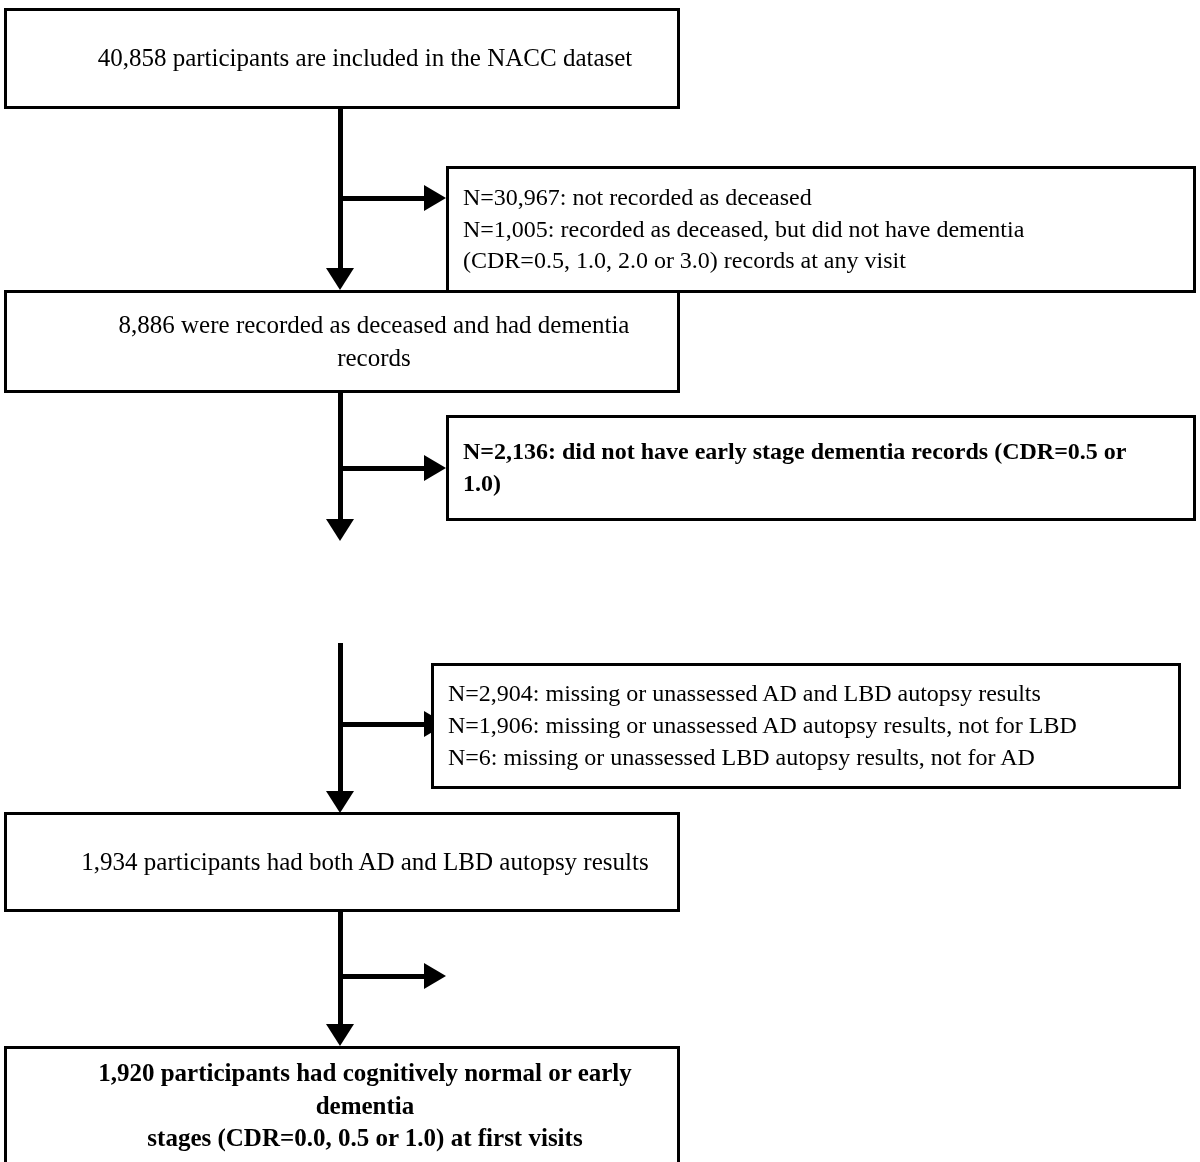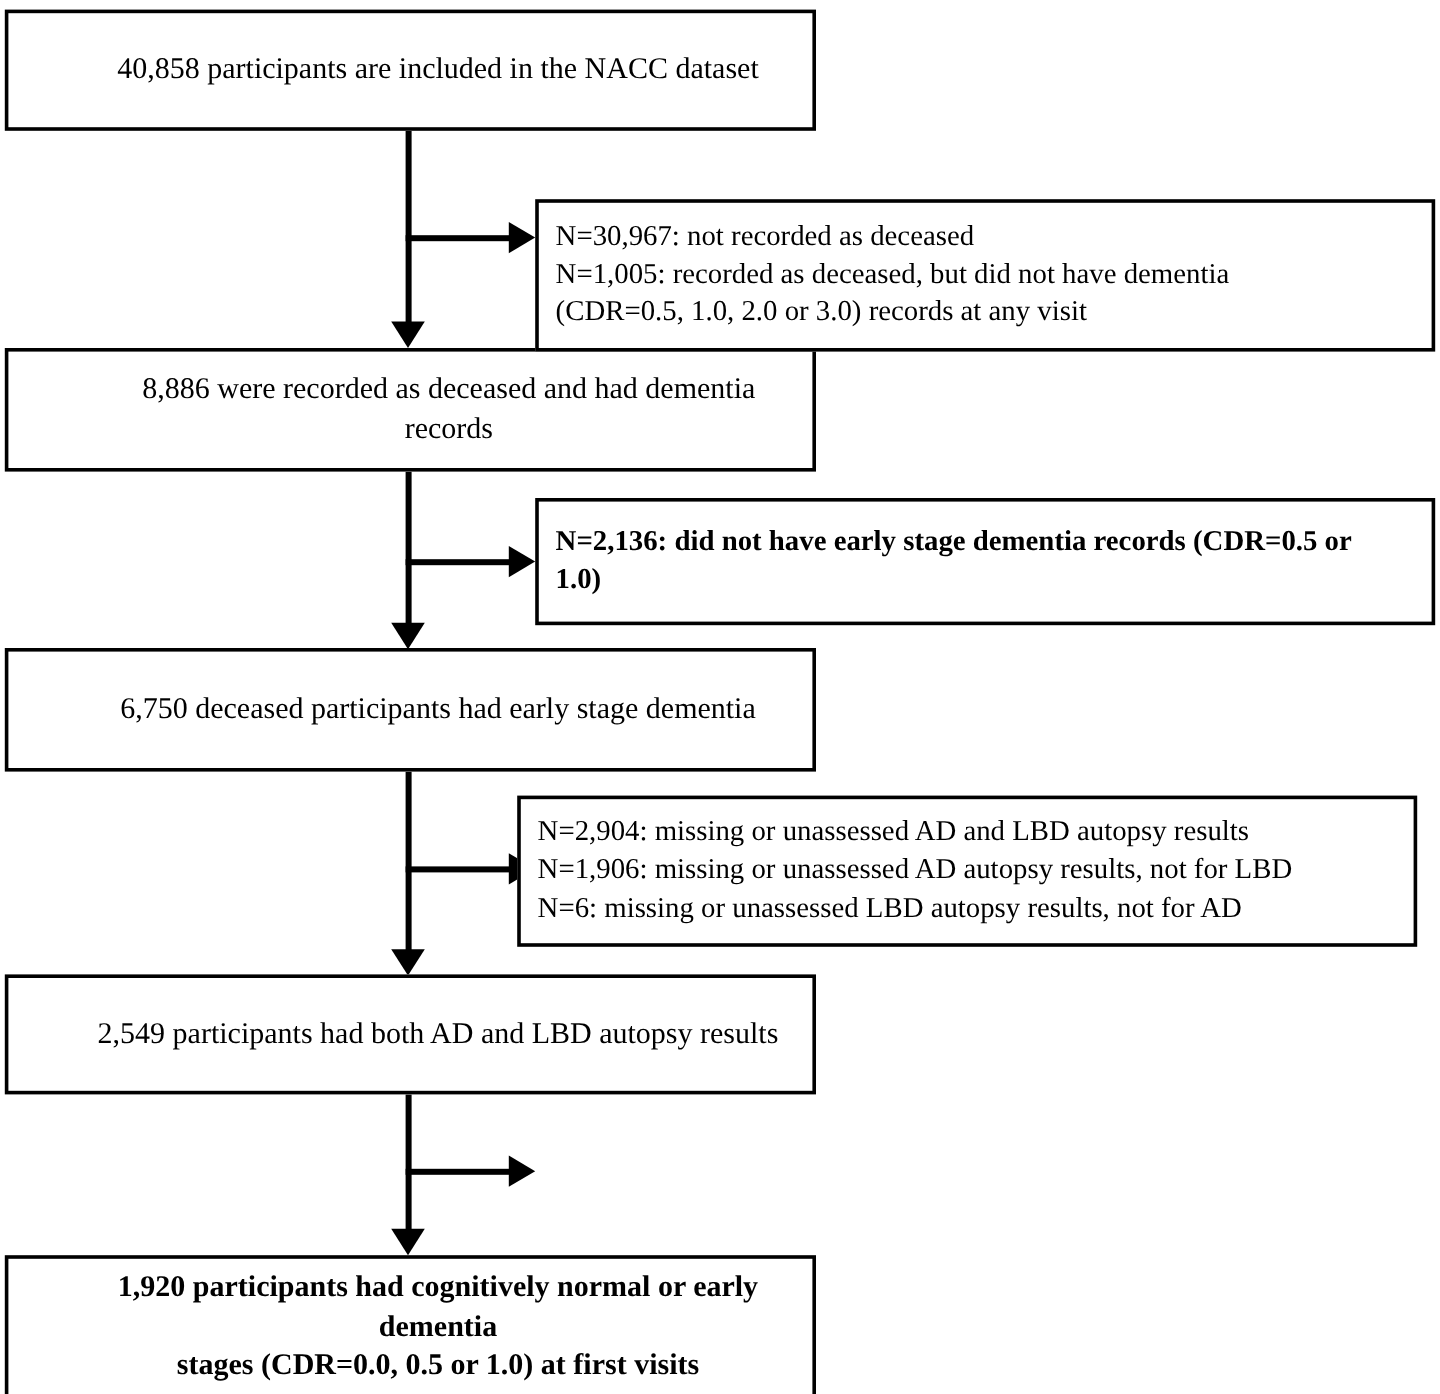--- a/index.html
+++ b/index.html
@@ -92,26 +92,23 @@
 <div id="flow-root">
 
   <div class="node node-main" style="left:4px; top:8px; width:676px; height:101px;">
     <span class="node-text">40,858 participants are included in the NACC dataset</span>
   </div>
 
   <div class="node node-main" style="left:4px; top:290px; width:676px; height:103px;padding-left:18px;">
     <span class="node-text">8,886 were recorded as deceased and had dementia records</span>
   </div>
 
-  <div class="node node-main" style="left:4px; top:540px; width:676px; height:103px;">
-    <span class="node-text">6,750 deceased participants had early stage dementia</span>
-  </div>
 
   <div class="node node-main" style="left:4px; top:812px; width:676px; height:100px;">
-    <span class="node-text">2,549 participants had both AD and LBD autopsy results</span>
+    <span class="node-text">1,934 participants had both AD and LBD autopsy results</span>
   </div>
 
   <div class="node node-main" style="left:4px; top:1046px; width:676px; height:120px;font-weight:bold;">
     <span class="node-text">1,920 participants had cognitively normal or early dementia
 stages (CDR=0.0, 0.5 or 1.0) at first visits</span>
   </div>
 
   <div class="node node-side" style="left:446px; top:135px; width:750px; height:127px;margin-top:31px;">
     <span class="node-text">N=30,967: not recorded as deceased
 N=1,005: recorded as deceased, but did not have dementia

